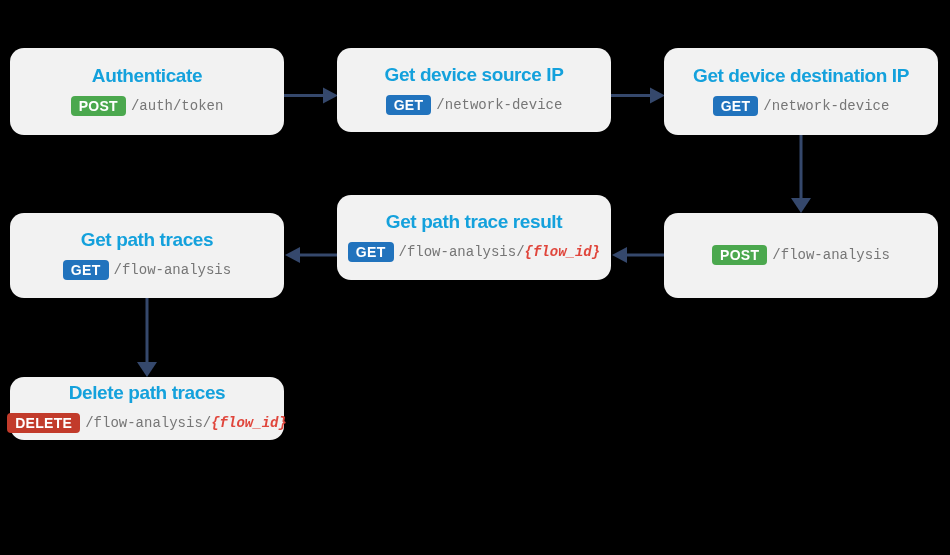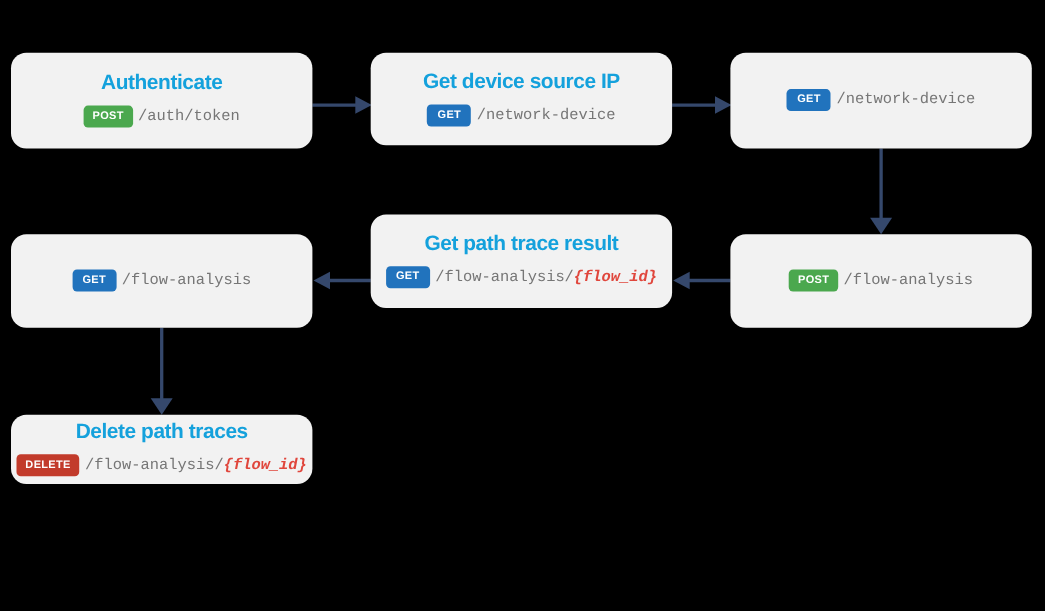--- a/index.html
+++ b/index.html
@@ -43,21 +43,21 @@
     color:var(--title);
     white-space:nowrap;
   }
   .endpoint{
     display:flex;
     align-items:center;
     gap:5px;
     white-space:nowrap;
   }
   .badge{
-    font-size:10px;
+    font-size:14px;
     font-weight:bold;
     letter-spacing:0.3px;
     color:var(--method-label);
     border-radius:4px;
     padding:4px 8px;
     min-width:24px;
     text-align:center;
     line-height:12px;
   }
   .badge--get{background:var(--method-get);}
@@ -124,27 +124,29 @@
 
   <div class="node pos-src">
     <div class="node-title">Get device source IP</div>
     <div class="endpoint">
       <span class="badge badge--get">GET</span>
       <span class="path"><span>/network-device</span><span class="param"></span></span>
     </div>
   </div>
 
   <div class="node pos-dst">
+    <div class="node-title">Get device destination IP</div>
     <div class="endpoint">
       <span class="badge badge--get">GET</span>
       <span class="path"><span>/network-device</span><span class="param"></span></span>
     </div>
   </div>
 
   <div class="node pos-traces">
+    <div class="node-title">Get path traces</div>
     <div class="endpoint">
       <span class="badge badge--get">GET</span>
       <span class="path"><span>/flow-analysis</span><span class="param"></span></span>
     </div>
   </div>
 
   <div class="node pos-result">
     <div class="node-title">Get path trace result</div>
     <div class="endpoint">
       <span class="badge badge--get">GET</span>

